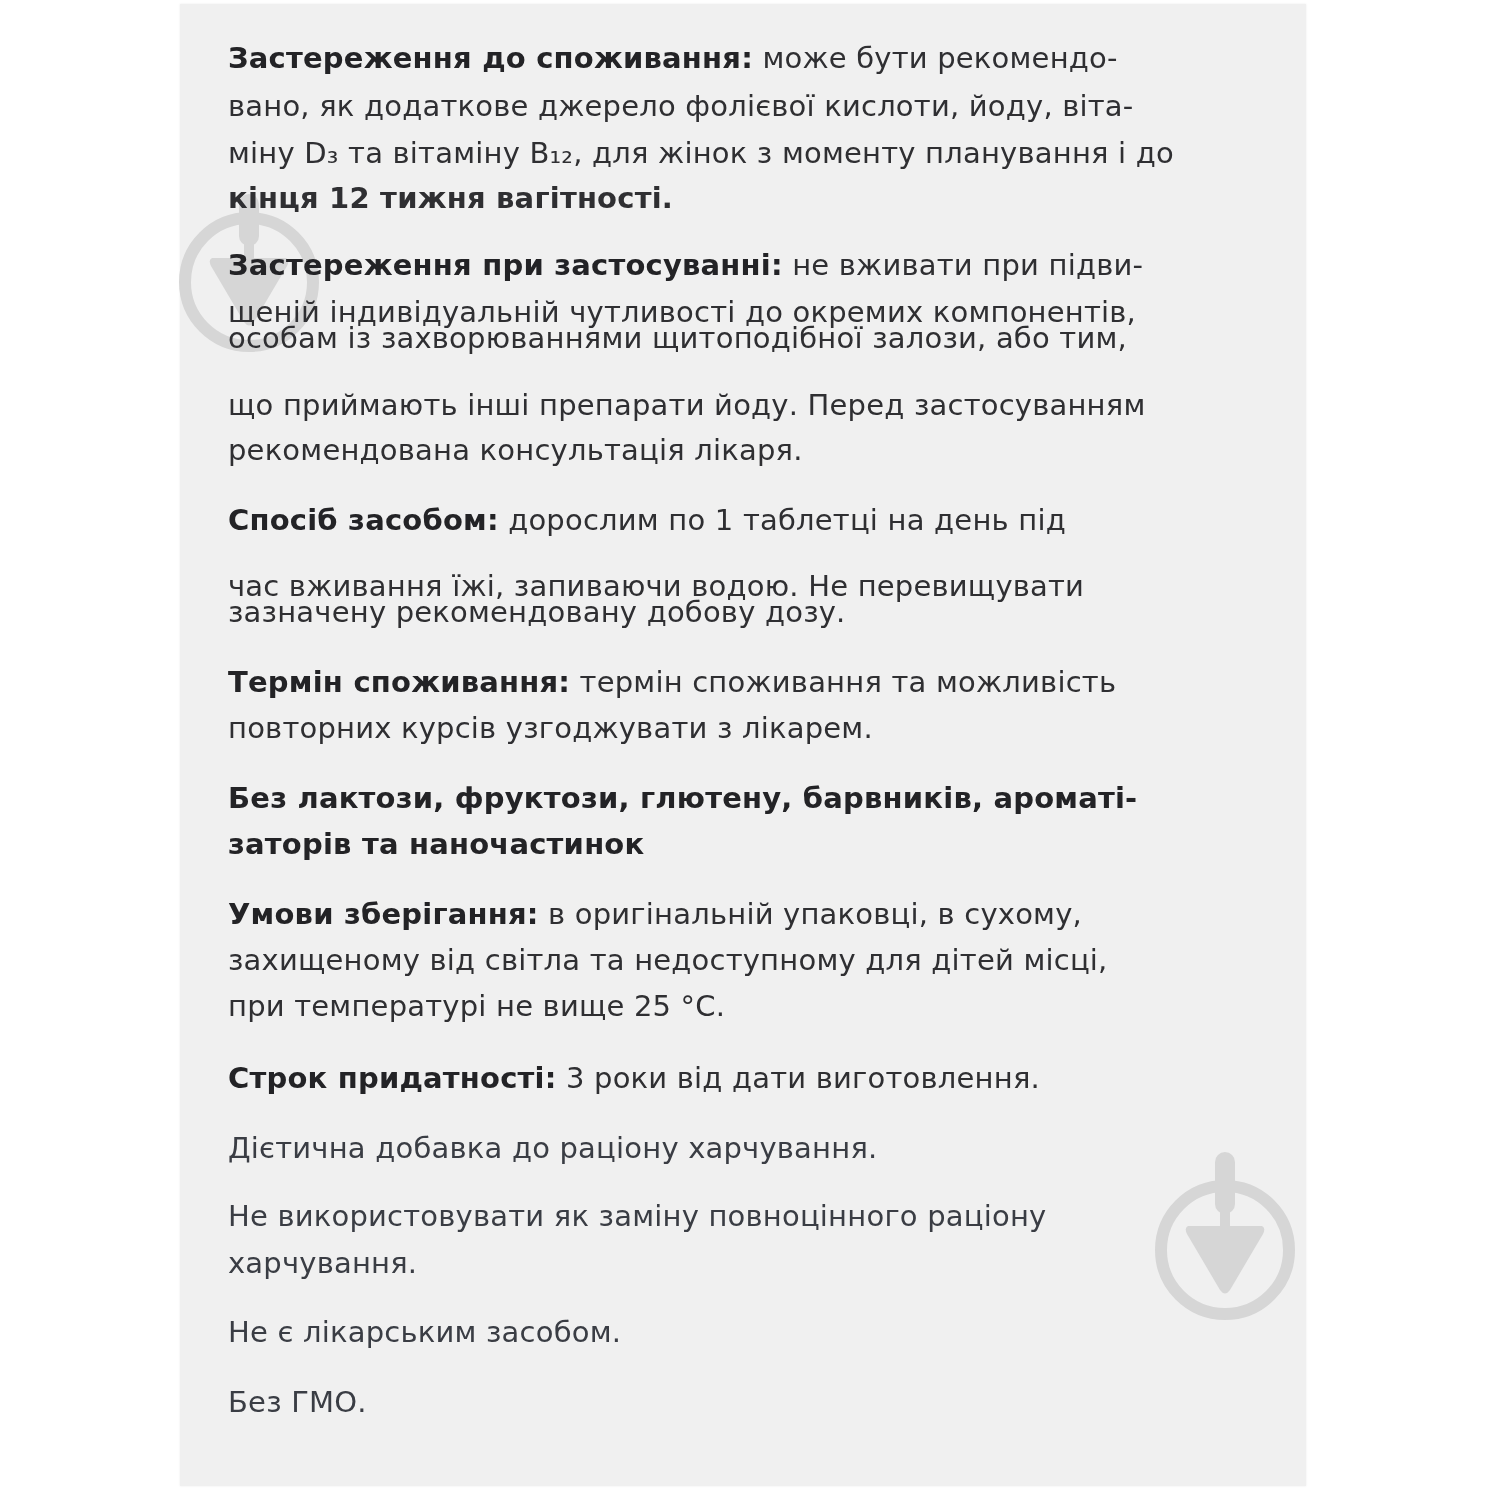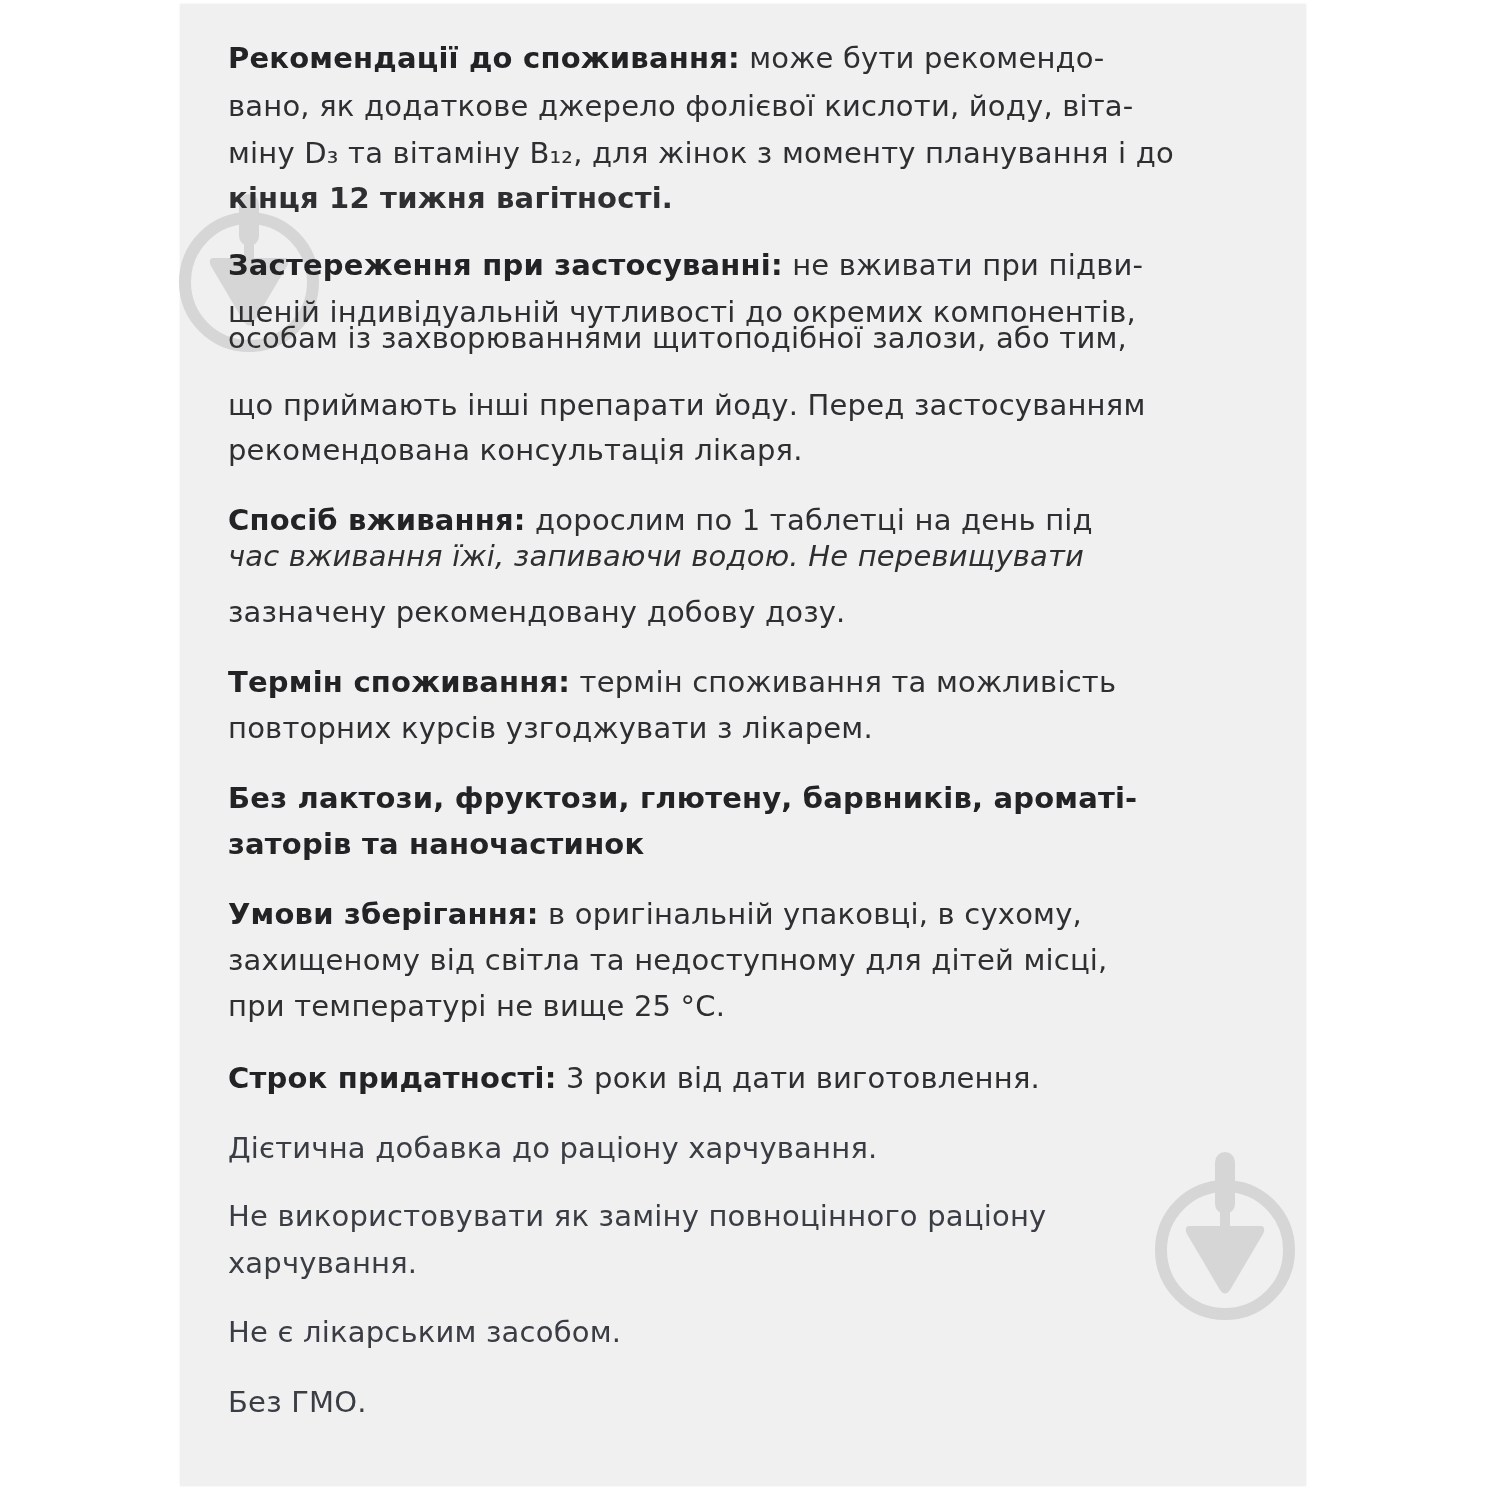--- a/index.html
+++ b/index.html
@@ -29,38 +29,38 @@
 <svg class="wm" style="left:1148px; top:1150px;" width="155" height="175" viewBox="0 0 155 175">
   <circle cx="77" cy="100" r="64" fill="none" stroke="#d6d6d6" stroke-width="12"></circle>
   <rect x="67" y="2" width="20" height="62" rx="10" fill="#d6d6d6"></rect>
   <rect x="72" y="55" width="10" height="22" fill="#d6d6d6"></rect>
   <path d="M40 76 L114 76 Q118 78 115 84 L82 140 Q77 147 72 140 L39 84 Q36 78 40 76 Z" fill="#d6d6d6"></path>
 </svg>
 
 <div class="text-col">
 
   <div class="line" style="top:38px;">
-    <span class="b">Рекомендації до споживання:</span><span> може бути рекомендо-</span>
+    <span class="b">Застереження до споживання:</span><span> може бути рекомендо-</span>
   </div>
   <div class="line" style="top:86px;">вано, як додаткове джерело фолієвої кислоти, йоду, віта-</div>
   <div class="line" style="top:133px;">міну D₃ та вітаміну B₁₂, для жінок з моменту планування і до</div>
   <div class="line" style="top:178px;font-weight:bold;">кінця 12 тижня вагітності.</div>
 
   <div class="line" style="top:245px;">
     <span class="b">Застереження при застосуванні:</span><span> не вживати при підви-</span>
   </div>
   <div class="line" style="top:292px;">щеній індивідуальній чутливості до окремих компонентів,</div>
   <div class="line" style="top:318px;">особам із захворюваннями щитоподібної залози, або тим,</div>
   <div class="line" style="top:385px;">що приймають інші препарати йоду. Перед застосуванням</div>
   <div class="line" style="top:430px;">рекомендована консультація лікаря.</div>
 
   <div class="line" style="top:500px;">
-    <span class="b">Спосіб вживання:</span><span> дорослим по 1 таблетці на день під</span>
+    <span class="b">Спосіб засобом:</span><span> дорослим по 1 таблетці на день під</span>
   </div>
-  <div class="line" style="top:536px;font-style:italic;">час вживання їжі, запиваючи водою. Не перевищувати</div>
+  <div class="line" style="top:566px;">час вживання їжі, запиваючи водою. Не перевищувати</div>
   <div class="line" style="top:592px;">зазначену рекомендовану добову дозу.</div>
 
   <div class="line" style="top:662px;">
     <span class="b">Термін споживання:</span><span> термін споживання та можливість</span>
   </div>
   <div class="line" style="top:708px;">повторних курсів узгоджувати з лікарем.</div>
 
   <div class="line b" style="top:778px;">Без лактози, фруктози, глютену, барвників, ароматі-</div>
   <div class="line b" style="top:824px;">заторів та наночастинок</div>
 

